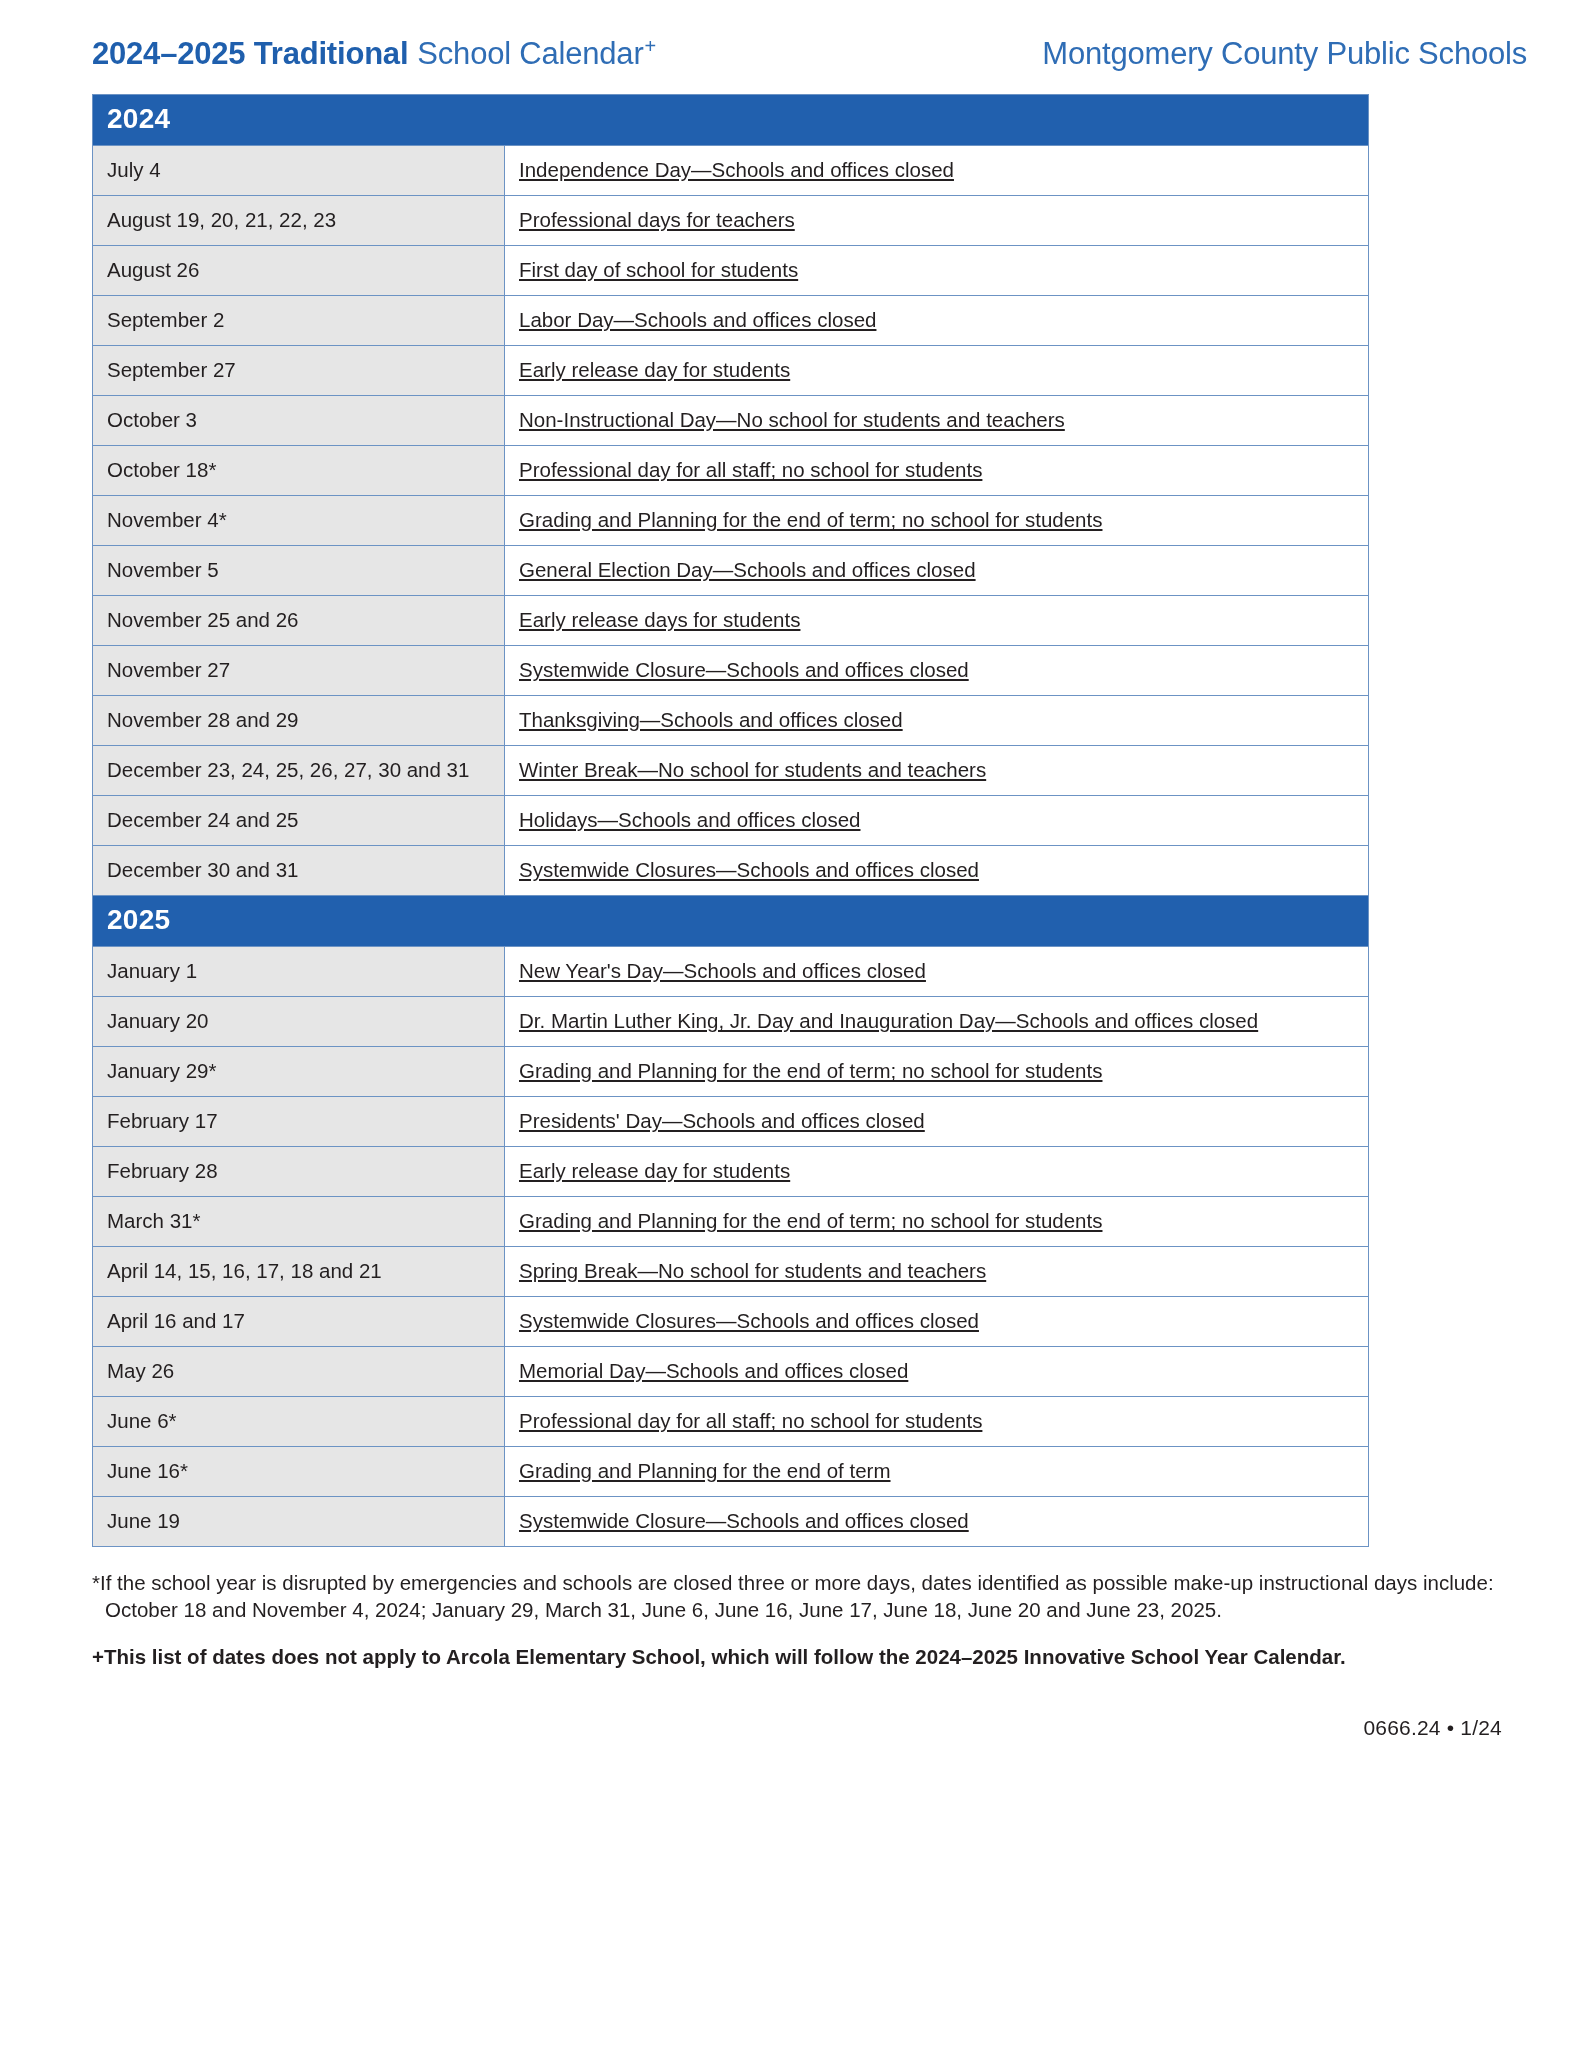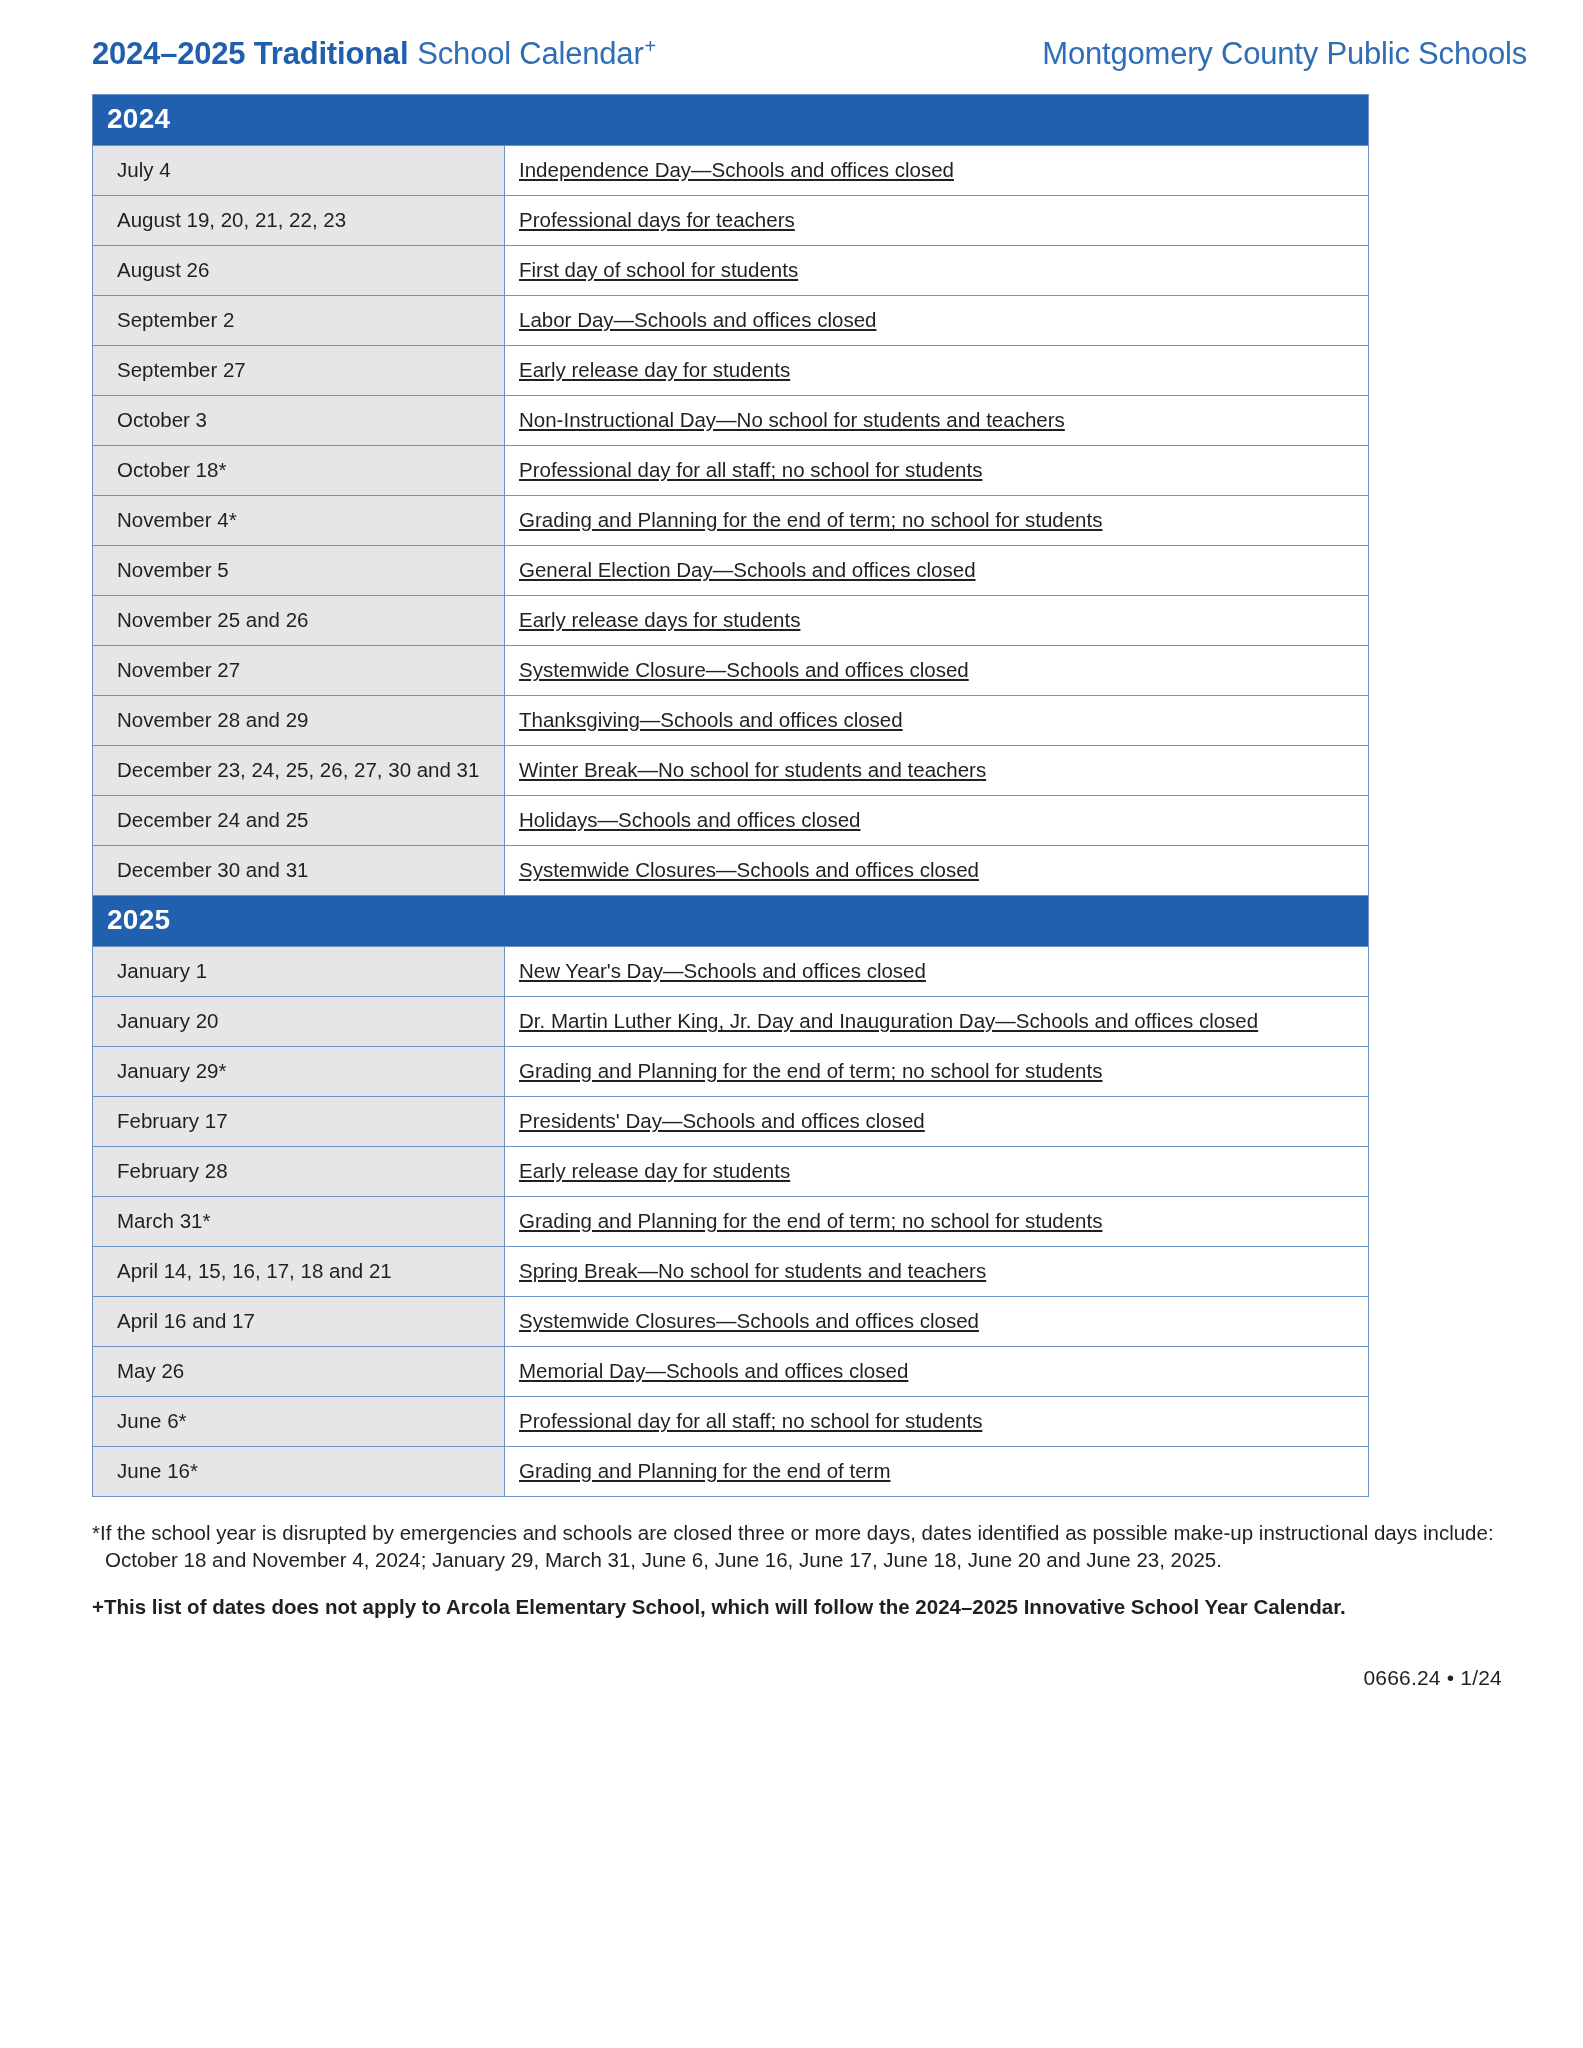--- a/index.html
+++ b/index.html
@@ -89,21 +89,21 @@
     border: 1px solid #6C93C4;
     font-size: 20.5px;
     color: #231F20;
     line-height: 1.3;
     vertical-align: middle;
     height: 50px;
   }
 
   td.date-cell {
     background: #E6E6E6;
-    padding: 10px 12px 10px 24px;
+    padding: 10px 12px 10px 14px;
   }
 
   td.desc-cell {
     background: #ffffff;
     padding: 10px 12px 10px 14px;
     text-decoration: underline;
   }
 
   
   .notes {
@@ -261,20 +261,24 @@
           <td class="desc-cell">Memorial Day—Schools and offices closed</td>
         </tr>
         <tr class="ev-row">
           <td class="date-cell">June 6*</td>
           <td class="desc-cell">Professional day for all staff; no school for students</td>
         </tr>
         <tr class="ev-row">
           <td class="date-cell">June 16*</td>
           <td class="desc-cell">Grading and Planning for the end of term</td>
         </tr>
+        <tr class="ev-row">
+          <td class="date-cell">June 19</td>
+          <td class="desc-cell">Systemwide Closure—Schools and offices closed</td>
+        </tr>
       </tbody>
   </table>
 
   <div class="notes">
     <p class="note asterisk">*If the school year is disrupted by emergencies and schools are closed three or more days, dates identified as possible make-up instructional days include: October 18 and November 4, 2024; January 29, March 31, June 6, June 16, June 17, June 18, June 20 and June 23, 2025.</p>
     <p class="note plus">+This list of dates does not apply to Arcola Elementary School, which will follow the 2024–2025 Innovative School Year Calendar.</p>
   </div>
 
   <div class="footer">0666.24 • 1/24</div>
 

